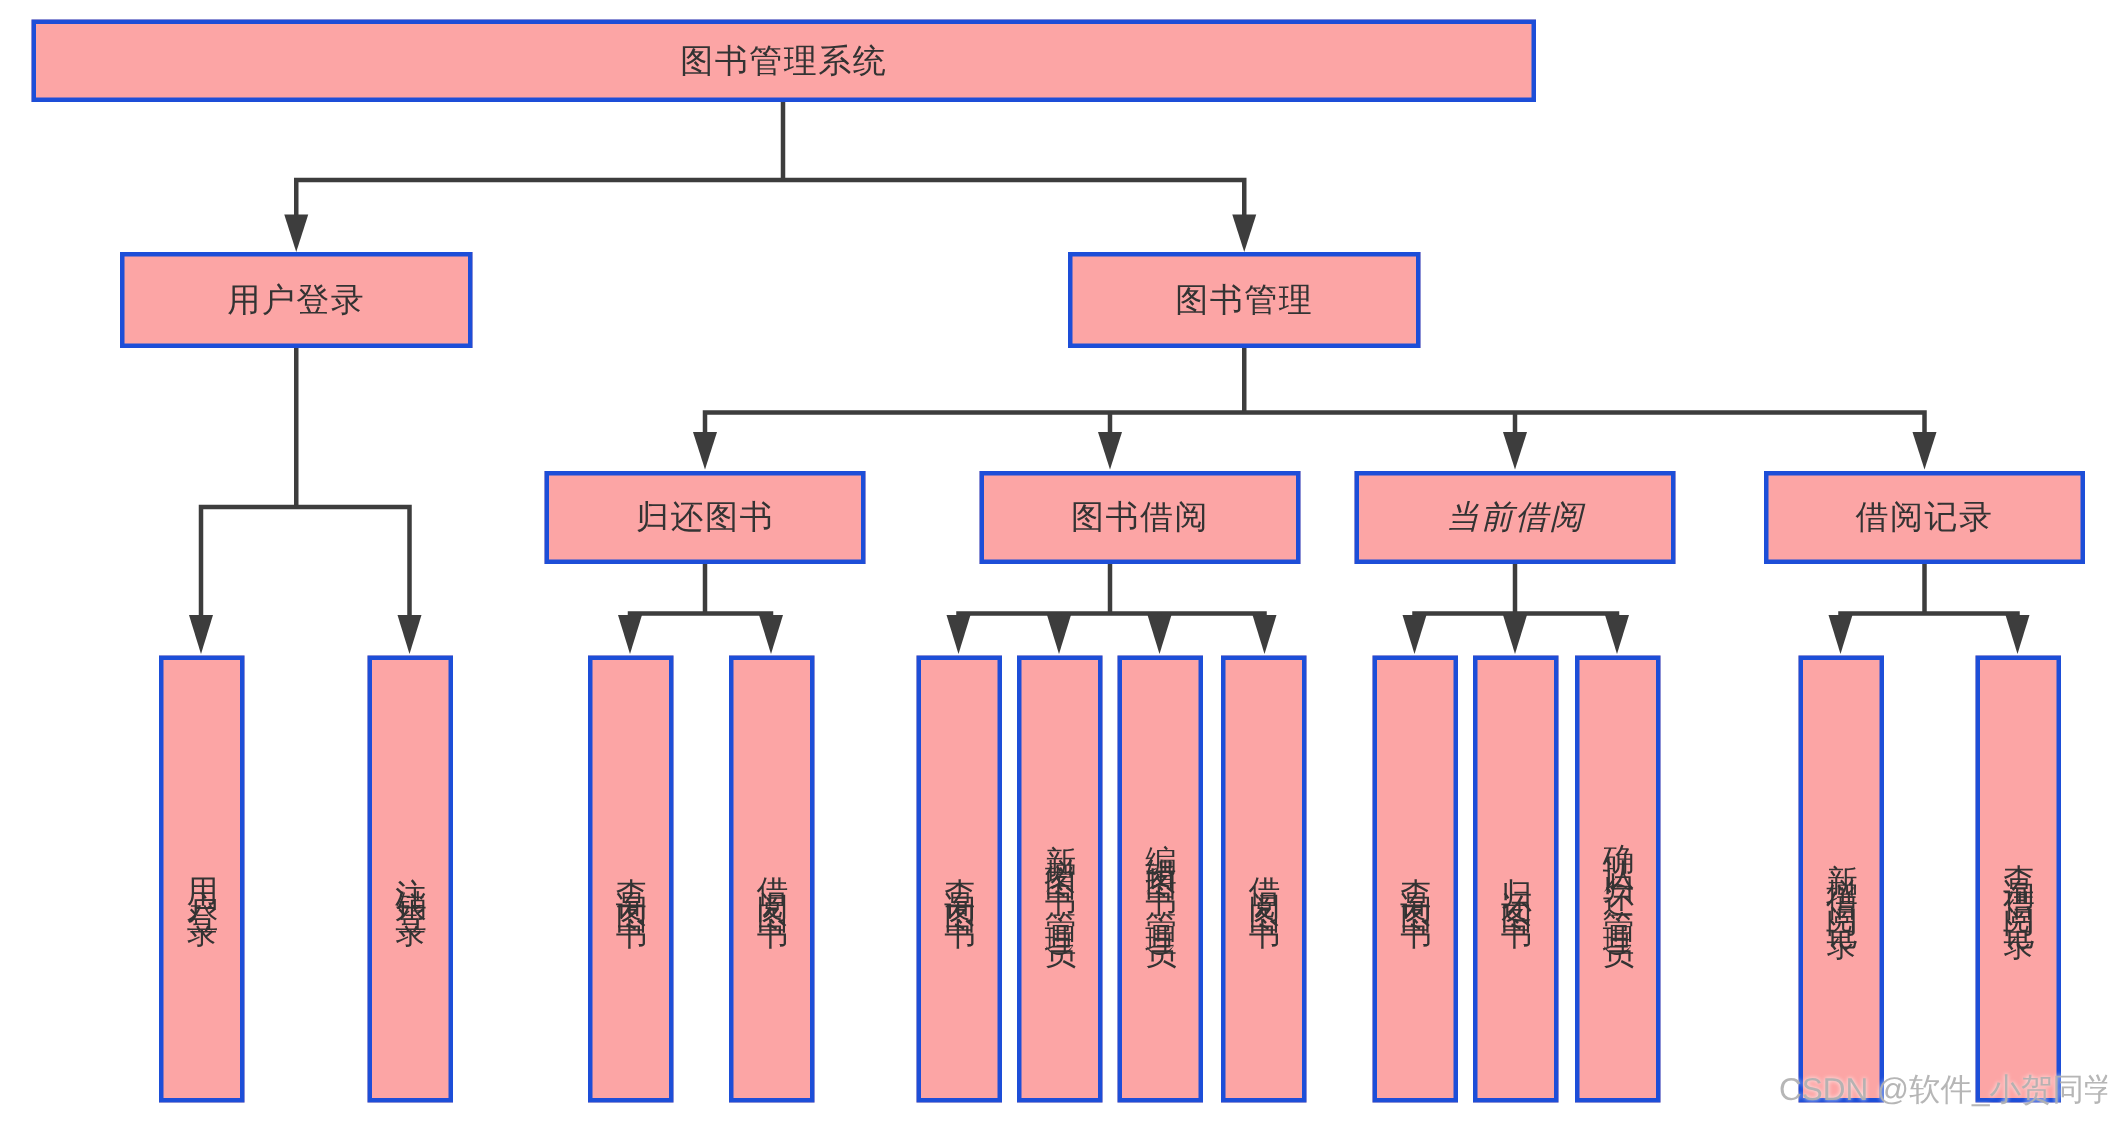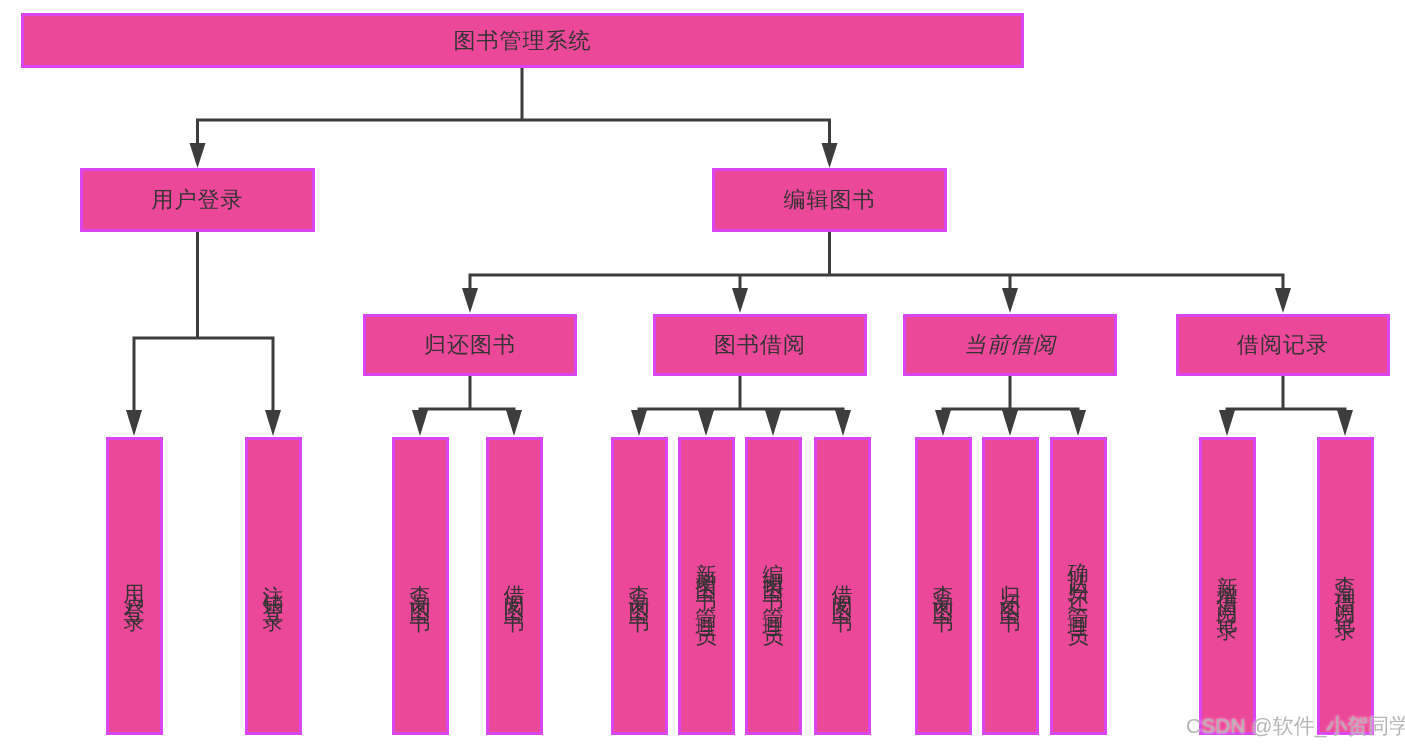--- a/index.html
+++ b/index.html
@@ -14,22 +14,22 @@
   }
   .connectors {
     position: absolute;
     left: 0; top: 0;
     width: 1405px; height: 747px;
     z-index: 1;
   }
   .node {
     position: absolute;
     box-sizing: border-box;
-    border: 3px solid #d946ef;
-    background: #ec4899;
+    border: 3px solid #1d4ed8;
+    background: #fca5a5;
     display: flex;
     align-items: center;
     justify-content: center;
     color: #333333;
     z-index: 2;
   }
   .hlabel {
     font-size: 22px;
     letter-spacing: 1px;
     white-space: nowrap;
@@ -130,21 +130,21 @@
   </svg>
 
   <div class="node root">
     <span class="hlabel">图书管理系统</span>
   </div>
 
   <div class="node lvl2 a">
     <span class="hlabel">用户登录</span>
   </div>
   <div class="node lvl2 b">
-    <span class="hlabel">编辑图书</span>
+    <span class="hlabel">图书管理</span>
   </div>
 
   <div class="node lvl3 s0">
     <span class="hlabel">归还图书</span>
   </div>
   <div class="node lvl3 s1">
     <span class="hlabel">图书借阅</span>
   </div>
   <div class="node lvl3 s2">
     <span class="hlabel">当前借阅</span>

